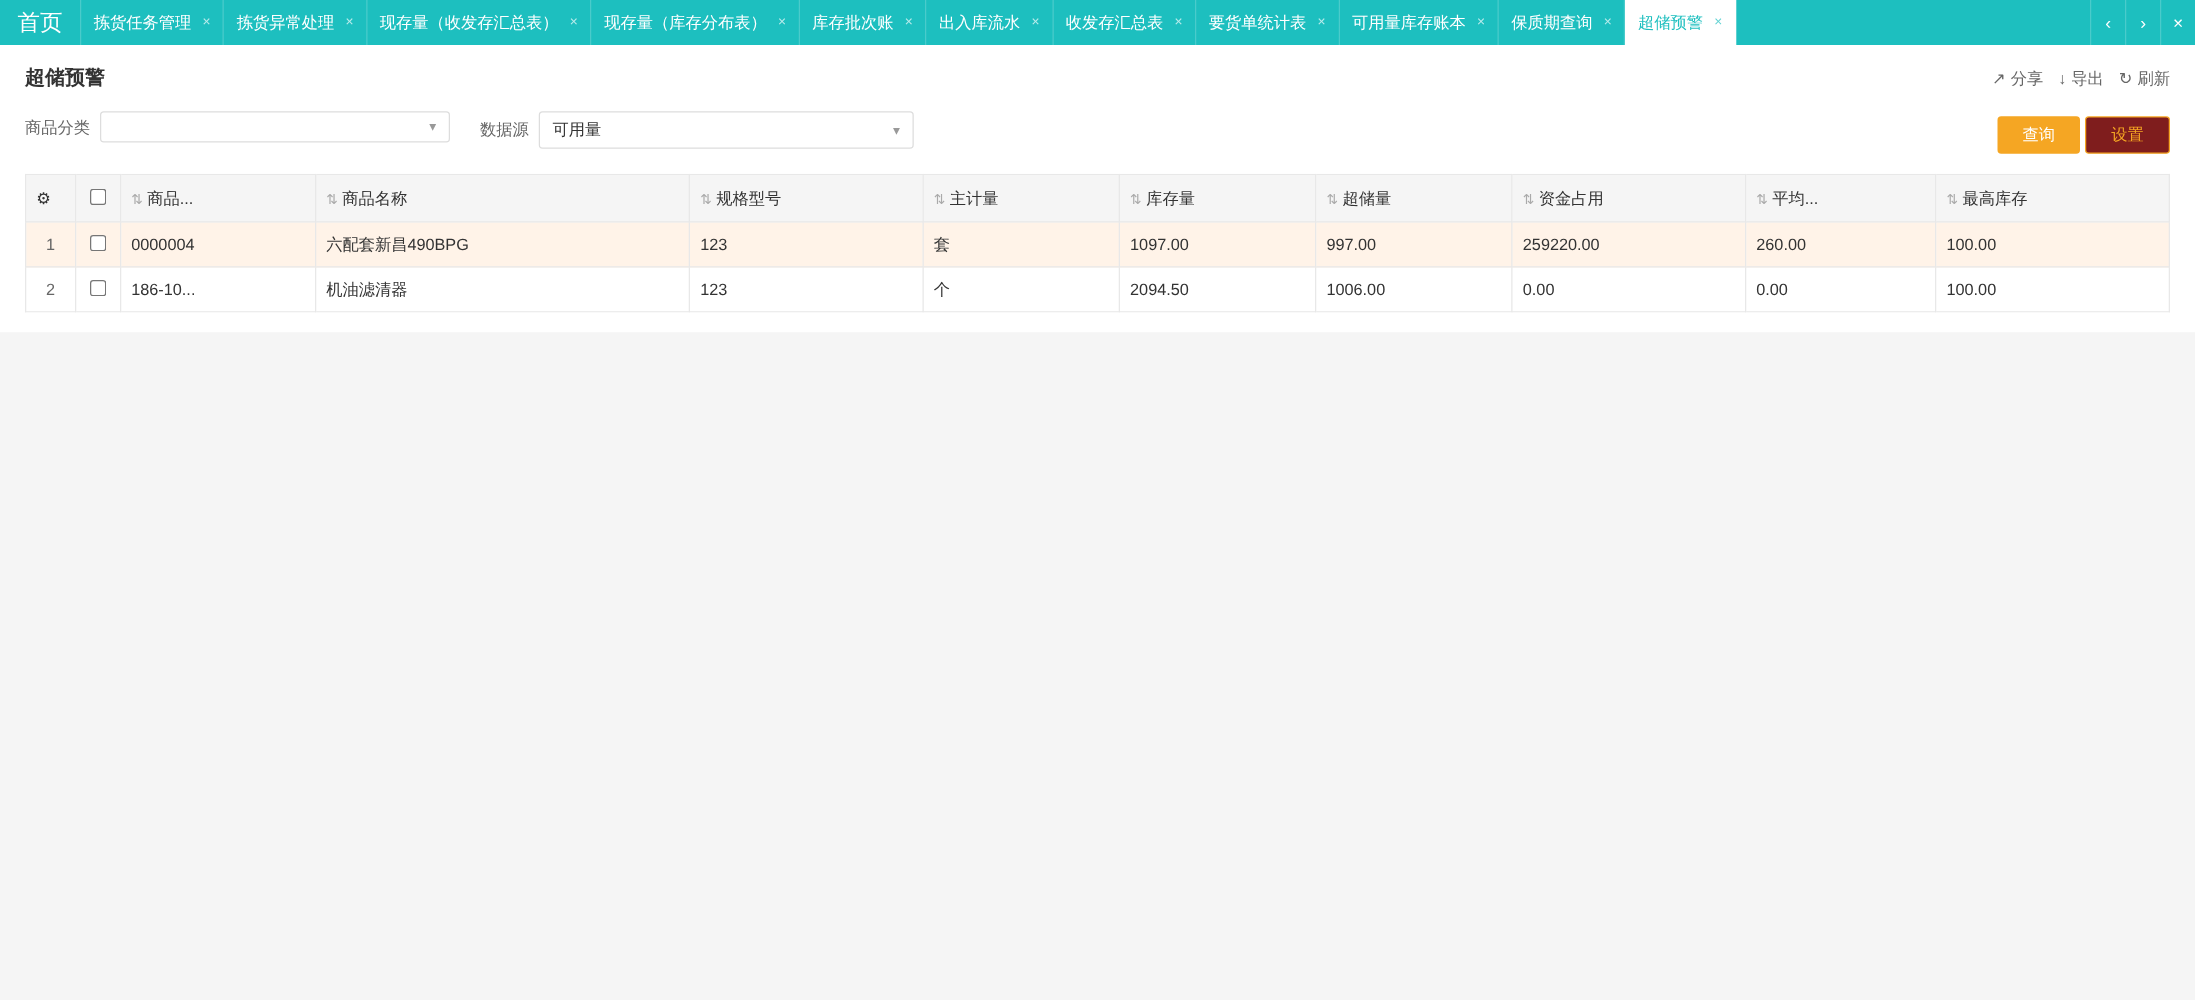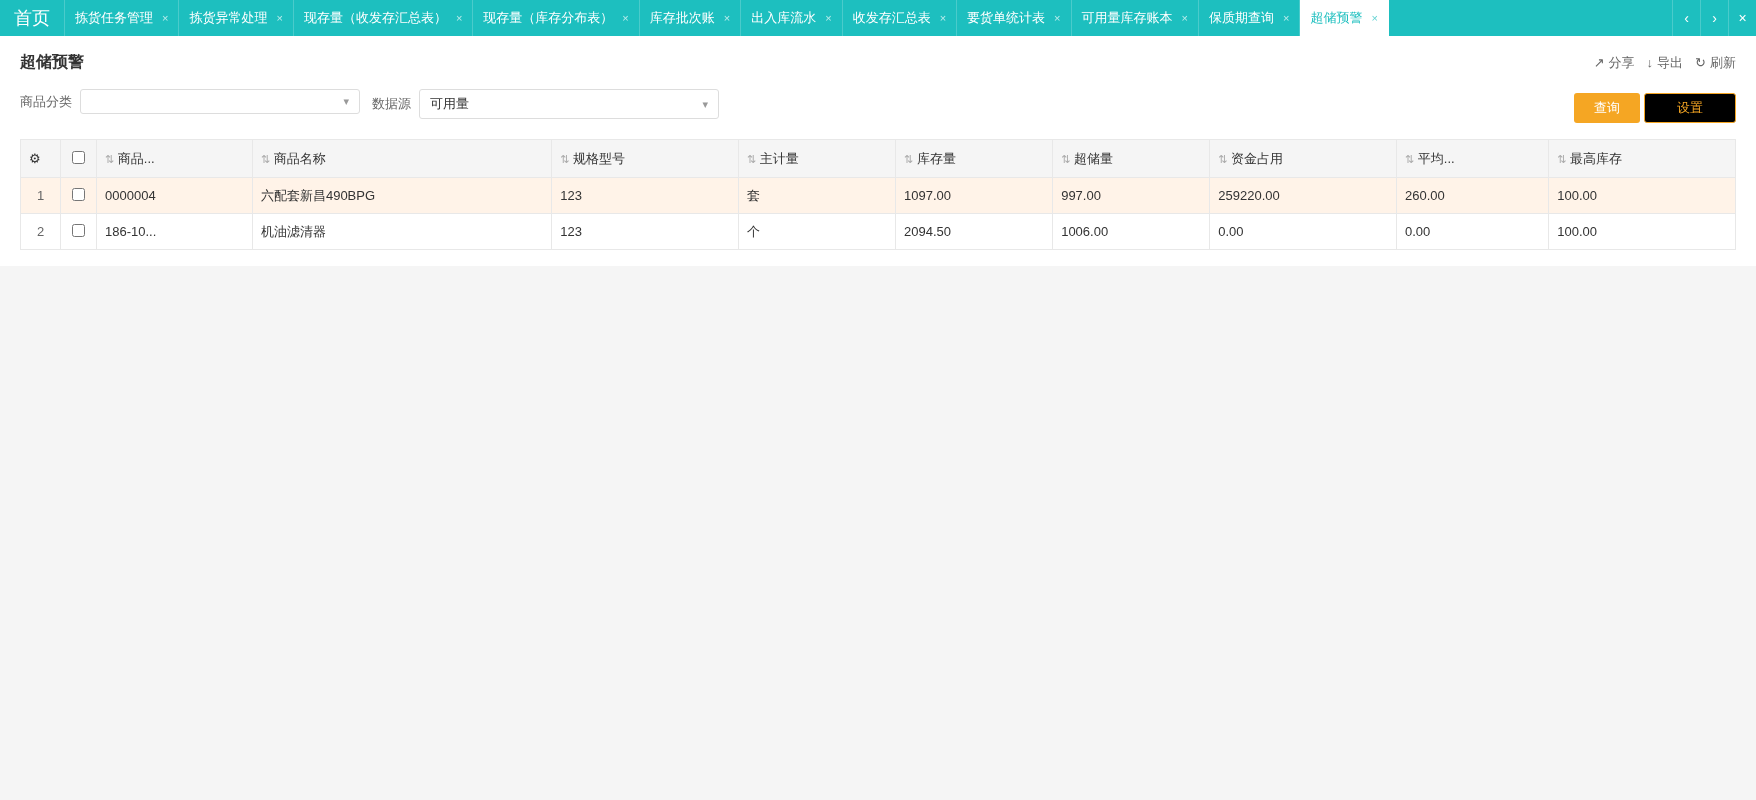--- a/index.html
+++ b/index.html
@@ -125,25 +125,25 @@
       background: #f5a623;
       color: #fff;
       border: none;
       border-radius: 3px;
       padding: 6px 20px;
       cursor: pointer;
       font-size: 13px;
       margin-left: auto;
     }
     .btn-settings {
-      background: #000000;
+      background: #7f1d1d;
       color: #f5a623;
       border: 1px solid #f5a623;
       border-radius: 3px;
-      padding: 5px 32px;
+      padding: 5px 20px;
       cursor: pointer;
       font-size: 13px;
       margin-top: 4px;
     }
     .filter-buttons {
       display: flex;
       flex-direction: row;
       align-items: flex-end;
       gap: 4px;
     }
@@ -271,21 +271,21 @@
         <span>↓</span>
         <span>导出</span>
       </div>
       <div class="header-action-btn">
         <span>↻</span>
         <span>刷新</span>
       </div>
     </div>
   </div>
 
-  <div style="display:flex; align-items:flex-start; gap:12px; margin-bottom:16px; flex-wrap:wrap;">
+  <div style="display:flex; align-items:flex-start; gap:24px; margin-bottom:16px; flex-wrap:wrap;">
     <div class="filter-item">
       <span class="filter-label">商品分类</span>
       <div class="filter-select">
         <span></span>
         <span class="arrow-down">▾</span>
       </div>
     </div>
 
     <div class="filter-item">
       <span class="filter-label">数据源</span>

